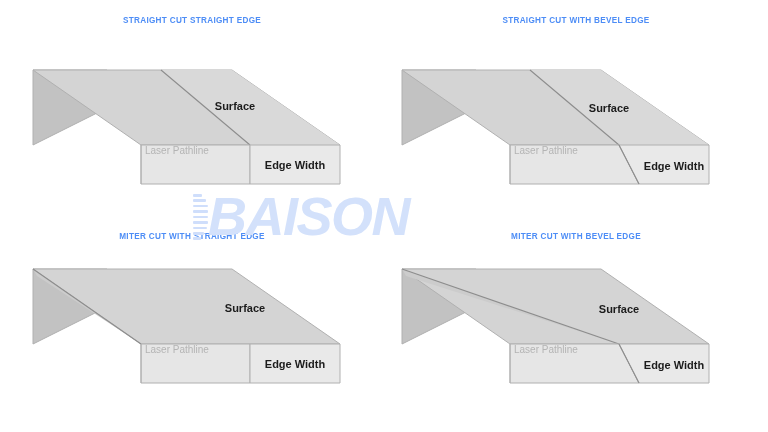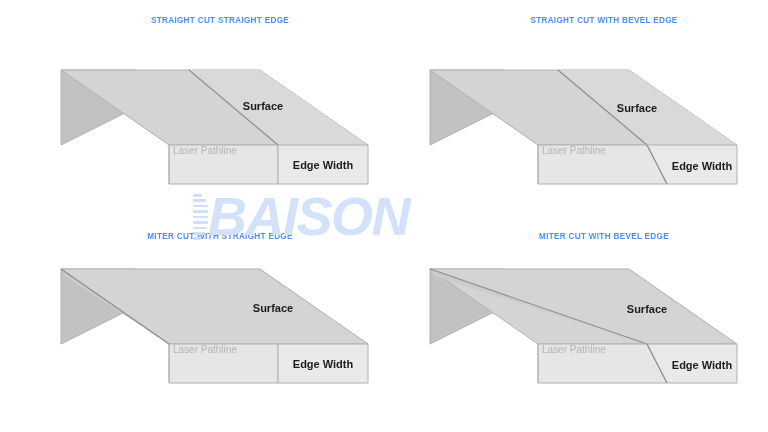--- a/index.html
+++ b/index.html
@@ -14,21 +14,20 @@
     overflow: hidden;
     font-family: "Liberation Sans", sans-serif;
   }
 
   #diagram-grid {
     position: absolute;
     inset: 0;
     display: grid;
     grid-template-columns: 384px 384px;
     grid-template-rows: 216px 216px;
-    margin-left: 28px;
   }
 
   .panel {
     position: relative;
     width: 384px;
     height: 216px;
   }
 
   .panel-title {
     position: absolute;

